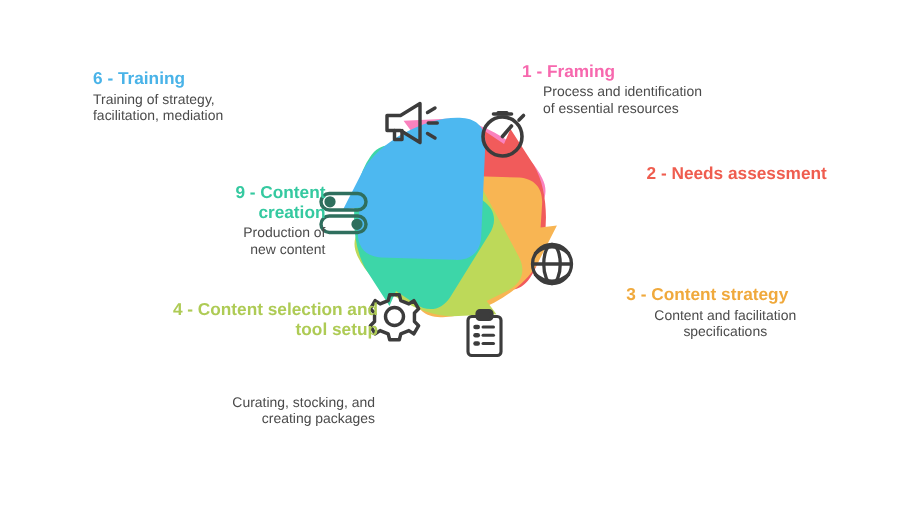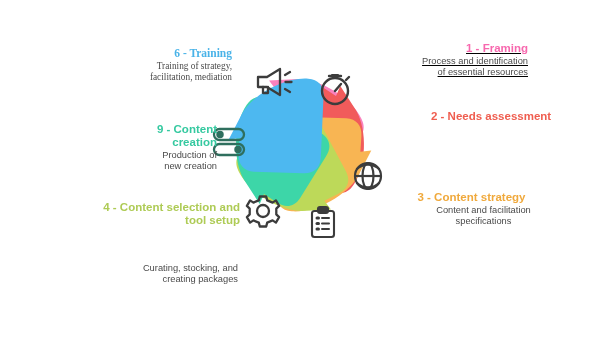--- a/index.html
+++ b/index.html
@@ -23,35 +23,35 @@
     white-space:pre-line;
   }
   .label .desc{
     font-size:9.3px;
     line-height:11.3px;
     color:#4a4a4a;
     white-space:pre-line;
   }
 
   
-  #lbl-1{left:348px;top:42px;text-align:right;width:180px;text-decoration:underline;}
+  #lbl-1{left:348px;top:42px;text-align:left;width:180px;}
   #lbl-1 .desc{margin-left:14px;}
 
   #lbl-2{left:397px;top:110px;text-align:left;width:190px;margin-left:34px;}
   #lbl-2 .desc{margin-left:14px;}
 
   #lbl-3{left:379px;top:191px;text-align:center;width:185px;}
   #lbl-3 .desc{margin-left:24px;}
 
-  #lbl-4{left:58px;top:201px;text-align:right;width:182px;}
+  #lbl-4{left:70px;top:201px;text-align:right;width:182px;}
   #lbl-4 .desc{margin-right:2px;margin-top:36px;}
 
   #lbl-5{left:104px;top:123px;text-align:right;width:113px;}
 
-  #lbl-6{left:62px;top:47px;text-align:right;width:170px;font-family:Liberation Serif, serif;}
+  #lbl-6{left:62px;top:47px;width:170px;}
 
   .c-pink{color:#f768ae;}
   .c-red{color:#ef5d4f;}
   .c-orange{color:#f0a93c;}
   .c-lime{color:#aecb55;}
   .c-teal{color:#35c9a0;}
   .c-blue{color:#49b3e8;}
 </style>
 </head>
 <body>
@@ -195,21 +195,21 @@
     <div class="title c-lime">4 - Content selection and
 tool setup</div>
     <div class="desc">Curating, stocking, and
 creating packages</div>
   </div>
 
   <div class="label" id="lbl-5">
     <div class="title c-teal">9 - Content
 creation</div>
     <div class="desc">Production of
-new creation</div>
+new content</div>
   </div>
 
   <div class="label" id="lbl-6">
     <div class="title c-blue">6 - Training</div>
     <div class="desc">Training of strategy,
 facilitation, mediation</div>
   </div>
 
 </div>
 

